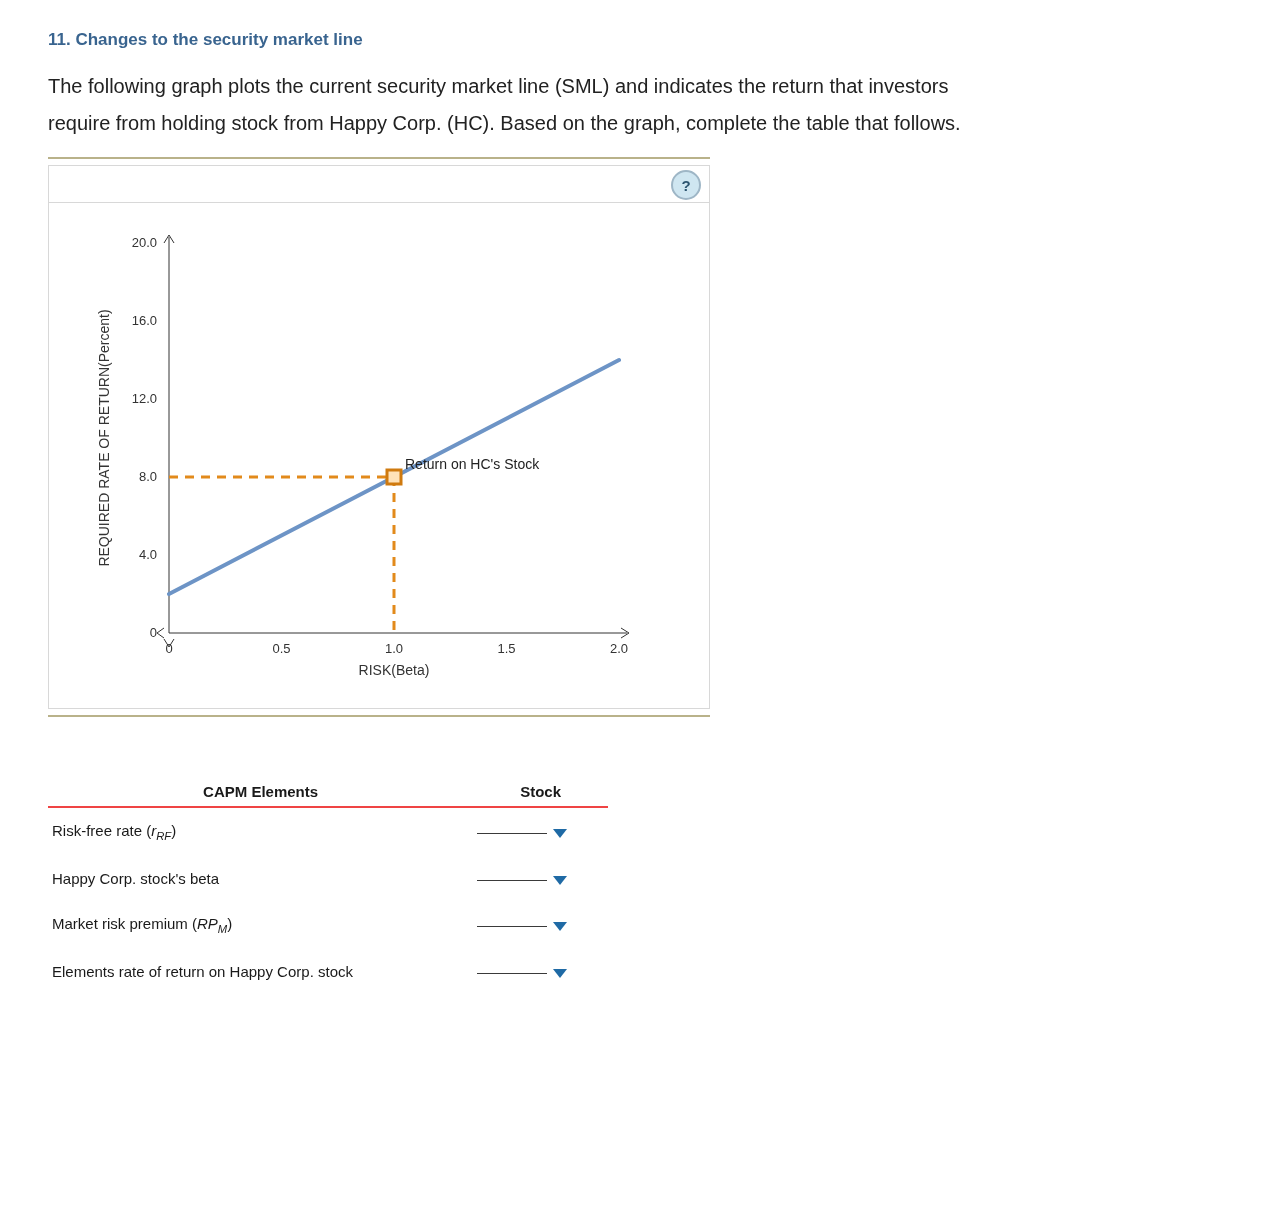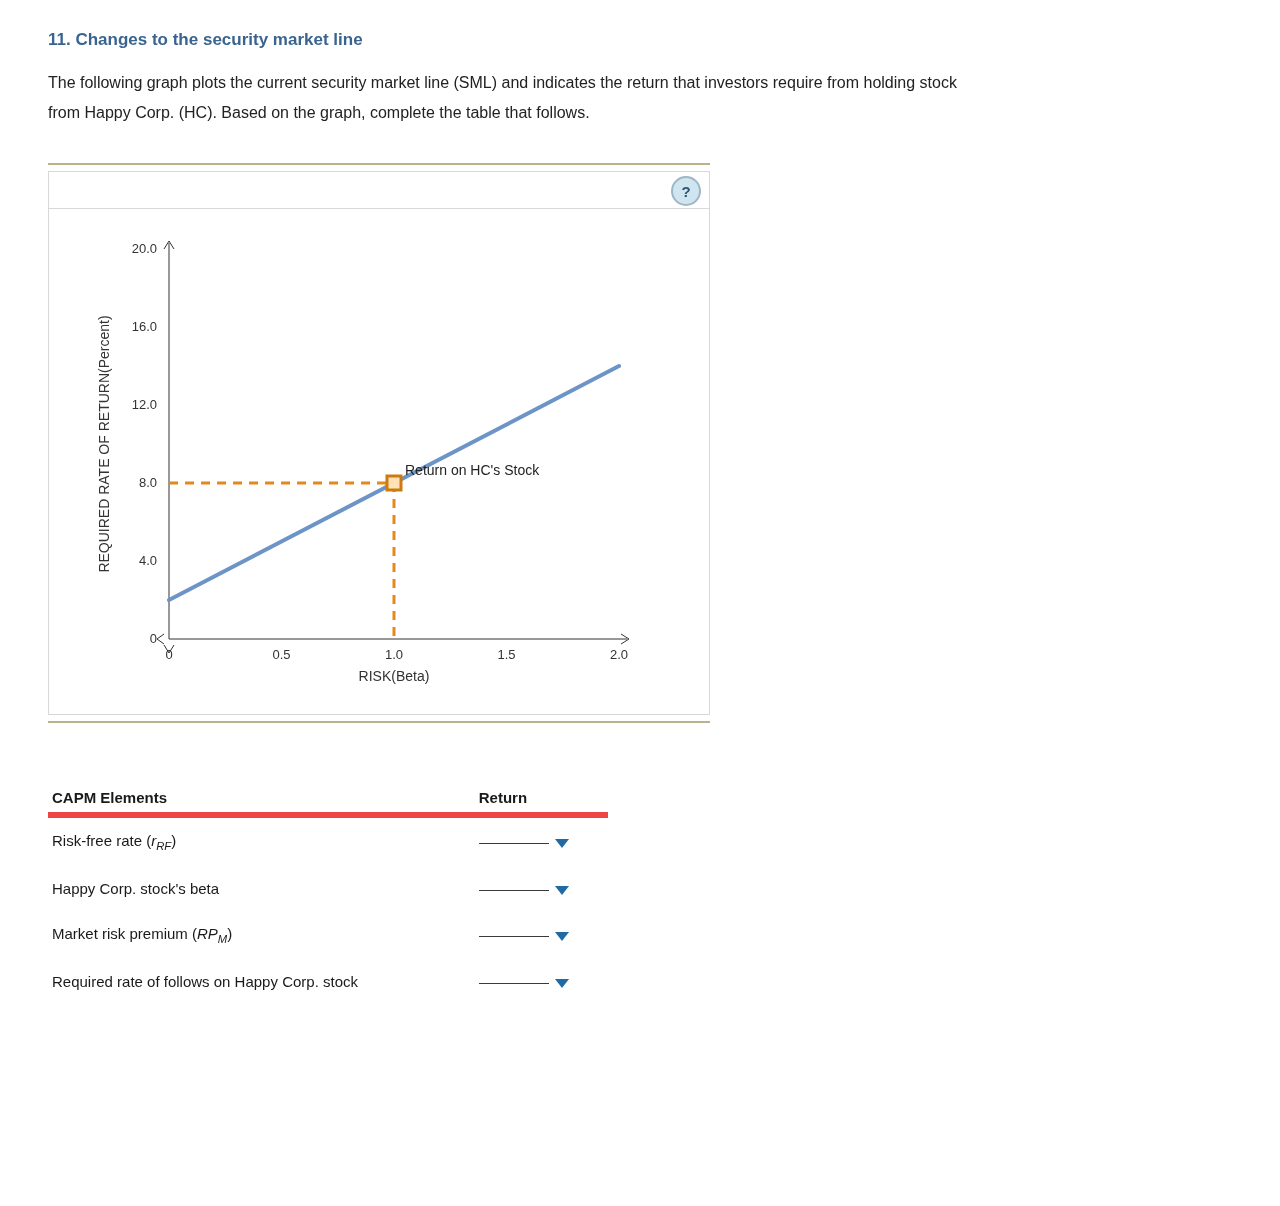--- a/index.html
+++ b/index.html
@@ -1,26 +1,26 @@
 <!DOCTYPE html>
 <html><head>
 <meta charset="utf-8">
 <style>
   html,body{margin:0;padding:0;font-family:Arial,Helvetica,sans-serif;color:#1a1a1a;background:#fff;}
   .page{width:1035px;min-height:1206px;box-sizing:border-box;padding:30px 48px;}
   .q-title{font-weight:700;color:#39648f;font-size:17px;margin-bottom:18px;}
-  .q-body{font-size:16px;line-height:1.85;color:#222;margin-bottom:36px;}
+  .q-body{font-size:20px;line-height:1.85;color:#222;margin-bottom:15px;}
   .graph-wrap{width:662px;border-top:2px solid #b9b28a;border-bottom:2px solid #b9b28a;padding:6px 0;margin-bottom:60px;}
   .graph-frame{border:1px solid #d8d8d8;padding:0;position:relative;}
   .tool-row{height:36px;border-bottom:1px solid #d8d8d8;position:relative;}
   .help-circle{position:absolute;right:8px;top:4px;width:26px;height:26px;border-radius:50%;border:2px solid #9eb6c6;background:#cfe6f1;display:flex;align-items:center;justify-content:center;color:#2c546f;font-weight:700;font-size:15px;cursor:pointer;}
   .plot-area{position:relative;height:505px;}
   .plot-svg{display:block;margin:0 auto;}
   .capm-table{width:560px;border-collapse:collapse;font-size:15px;}
-  .capm-table th{text-align:left;font-weight:700;border-bottom:6px solid #ef4444;padding:6px 4px;}
+  .capm-table th{text-align:center;font-weight:700;border-bottom:2px solid #ef4444;padding:6px 4px;}
   .capm-table td{padding:14px 4px;}
   .capm-row td{border-top:0;}
   .capm-row:first-child td{border-top:0;}
   .capm-row td:first-child{border-bottom:0;}
   .value-cell{white-space:nowrap;}
   .blank-line{display:inline-block;border-bottom:1px solid #3a3a3a;width:70px;vertical-align:middle;}
   .dd{display:inline-block;width:0;height:0;border-left:7px solid transparent;border-right:7px solid transparent;border-top:9px solid #1f6aa5;margin-left:6px;vertical-align:middle;cursor:pointer;}
   sub.it{font-style:italic;font-size:0.75em;}
 </style>
 </head>
@@ -82,21 +82,21 @@
           <text x="356" y="266" font-size="14" fill="#222">Return on HC's Stock</text>
         </svg>
       </div>
     </div>
   </div>
 
   <table class="capm-table">
     <thead>
       <tr>
         <th>CAPM Elements</th>
-        <th>Return</th>
+        <th>Stock</th>
       </tr>
     </thead>
     <tbody>
       <tr class="capm-row">
         <td>
           <span>Risk-free rate (</span><span style="font-style:italic">r</span><sub class="it">RF</sub><span>)</span>
         </td>
         <td class="value-cell">
           <span class="blank-line"></span><span class="dd"></span>
         </td>
@@ -109,21 +109,21 @@
       </tr>
       <tr class="capm-row">
         <td>
           <span>Market risk premium (</span><span style="font-style:italic">RP</span><sub class="it">M</sub><span>)</span>
         </td>
         <td class="value-cell">
           <span class="blank-line"></span><span class="dd"></span>
         </td>
       </tr>
       <tr class="capm-row">
-        <td>Required rate of follows on Happy Corp. stock</td>
+        <td>Elements rate of return on Happy Corp. stock</td>
         <td class="value-cell">
           <span class="blank-line"></span><span class="dd"></span>
         </td>
       </tr>
     </tbody>
   </table>
 
 </div>
 
 </body></html>

